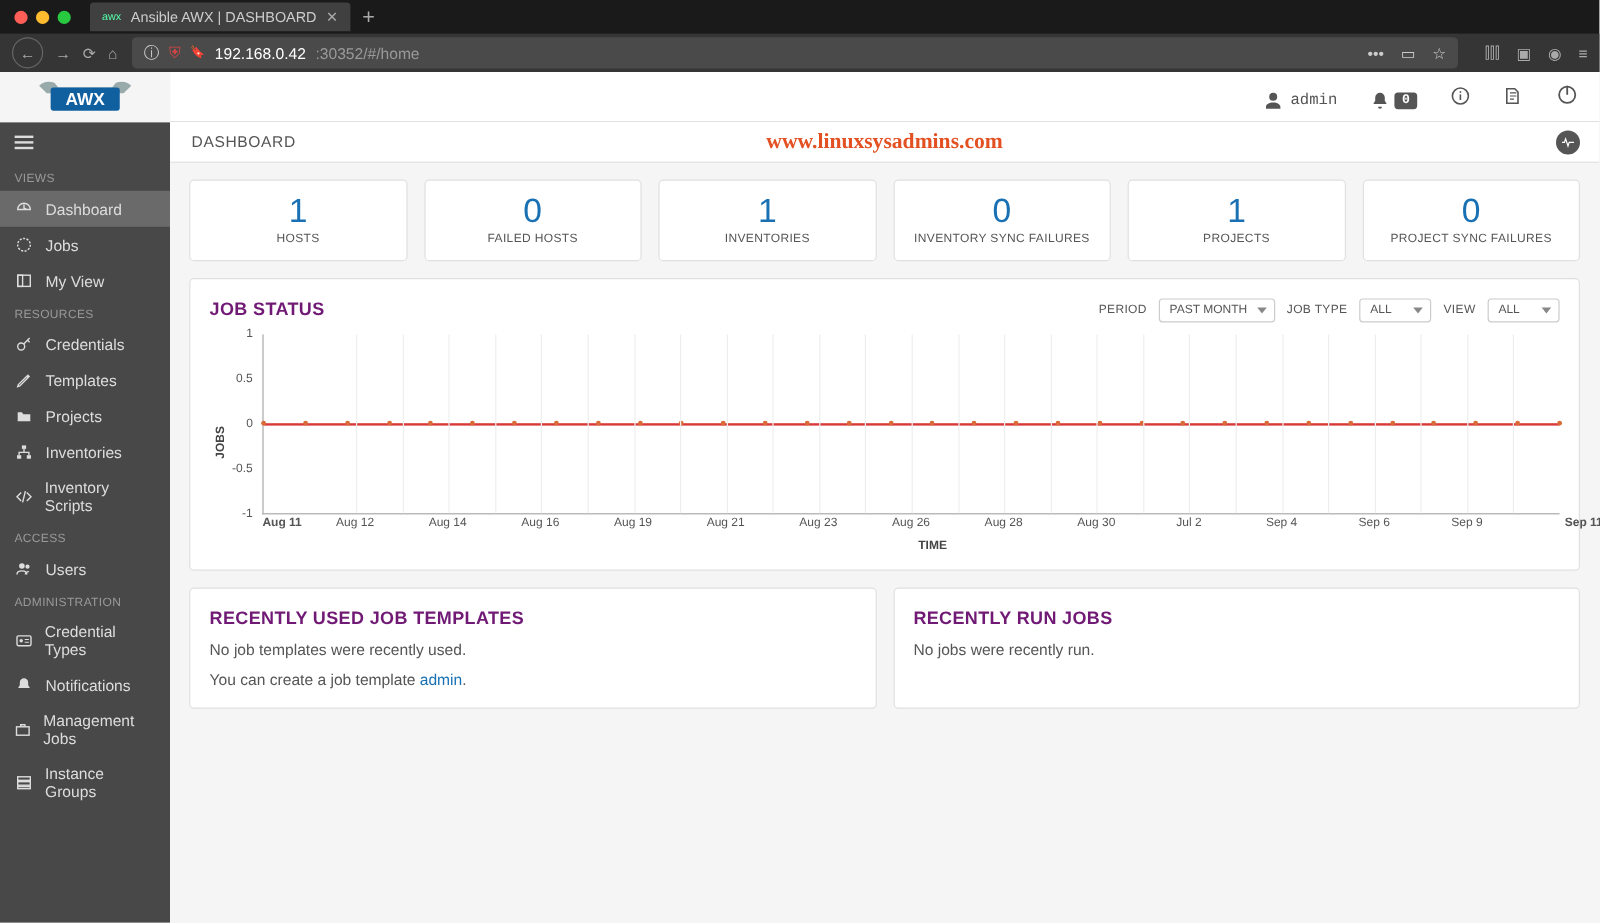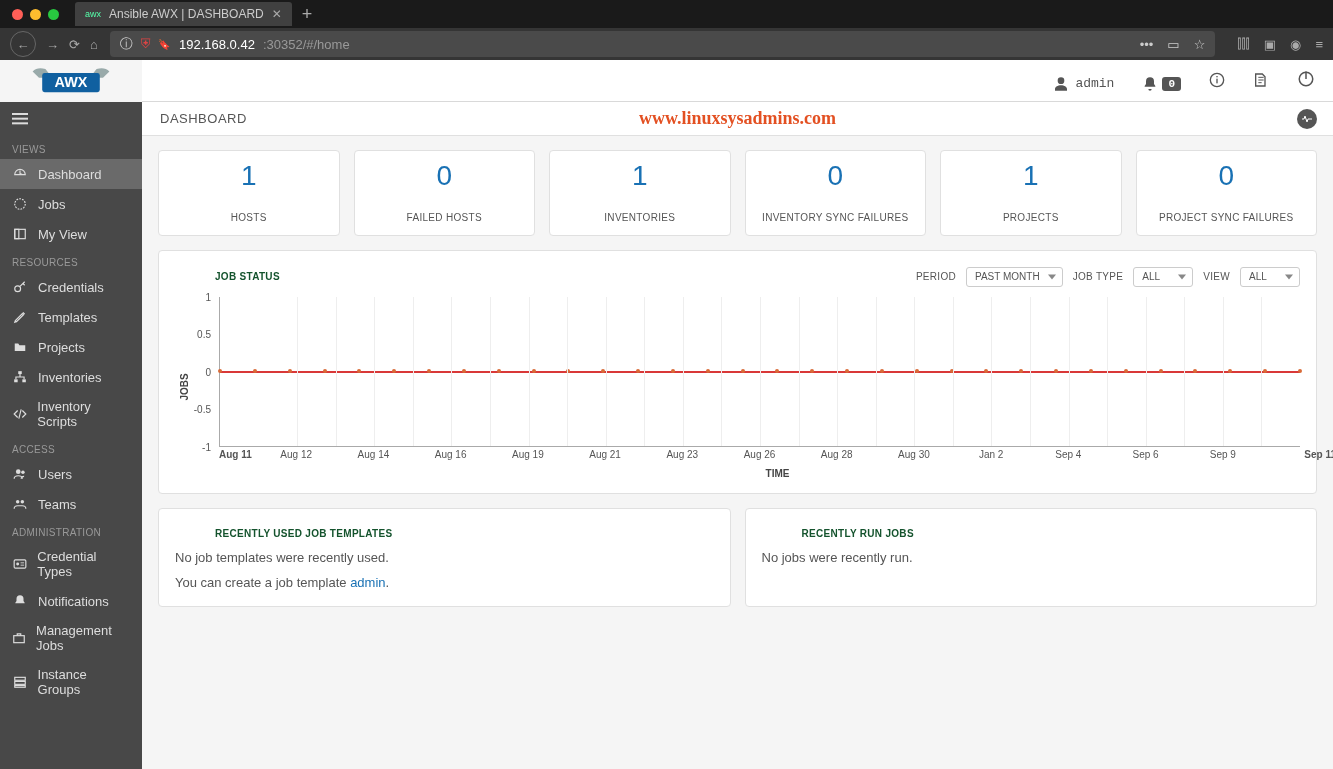--- a/index.html
+++ b/index.html
@@ -47,25 +47,25 @@
   .main { flex: 1; background: #f5f5f5; overflow-y: auto; position: relative; }
   .page-head { background: #fff; border-bottom: 1px solid #e0e0e0; height: 34px; display: flex; align-items: center; padding: 0 18px; position: relative; }
   .page-title { font-size: 13px; color: #555; letter-spacing: 0.5px; }
   .watermark { position: absolute; left: 50%; transform: translateX(-50%); font-family: "Comic Sans MS", cursive; color: #e35022; font-size: 18px; font-weight: bold; }
   .heartbeat { position: absolute; right: 16px; width: 20px; height: 20px; background: #555; color: #fff; border-radius: 50%; display: flex; align-items: center; justify-content: center; font-size: 11px; }
 
   .content { padding: 14px 16px; }
   .cards { display: flex; gap: 14px; }
   .card { flex: 1; background: #fff; border: 1px solid #e0e0e0; border-radius: 4px; padding: 10px 8px 12px; text-align: center; }
   .card-num { color: #1971b4; font-size: 28px; font-weight: 300; line-height: 1.1; }
-  .card-label { font-size: 10px; color: #555; margin-top: 20px; letter-spacing: 0.3px; }
+  .card-label { font-size: 10px; color: #555; margin-top: 2px; letter-spacing: 0.3px; }
 
   .panel { background: #fff; border: 1px solid #e0e0e0; border-radius: 4px; margin-top: 14px; padding: 16px; }
   .panel-head { display: flex; justify-content: space-between; align-items: center; margin-bottom: 10px; }
-  .panel-title { font-weight: bold; font-size: 10px; color: #14532d; letter-spacing: 0.3px; margin-left: 40px; }
+  .panel-title { font-weight: bold; font-size: 15px; color: #701a75; letter-spacing: 0.3px; }
   .filters { display: flex; align-items: center; gap: 10px; font-size: 10px; color: #555; }
   .filters label { letter-spacing: 0.3px; }
   .select { border: 1px solid #ccc; border-radius: 3px; padding: 2px 22px 2px 8px; font-size: 10px; color: #555; background: #fff; position: relative; display: inline-flex; align-items: center; height: 20px; min-width: 60px; }
   .select::after { content: ""; position: absolute; right: 6px; top: 50%; width: 0; height: 0; border-left: 4px solid transparent; border-right: 4px solid transparent; border-top: 5px solid #888; transform: translateY(-50%); }
 
   .chart { position: relative; height: 180px; margin-top: 8px; }
   .chart-ylabel { position: absolute; left: -4px; top: 50%; transform: translateY(-50%) rotate(-90deg); font-size: 10px; font-weight: bold; color: #444; transform-origin: center; }
   .chart-area { position: absolute; left: 44px; right: 0; top: 0; bottom: 30px; border-left: 1px solid #aaa; border-bottom: 1px solid #aaa; }
   .chart-grid-v { position: absolute; top: 0; bottom: 0; width: 0; border-left: 1px solid #eee; }
   .chart-midline { position: absolute; left: 0; right: 0; top: 50%; height: 2px; background: #d93838; }
@@ -255,30 +255,20 @@
     <div class="side-section">ACCESS</div>
     <div class="side-item">
         <span class="si-icon">
           <svg viewBox="0 0 24 24">
             <circle cx="9" cy="8" r="4" fill="#ddd"></circle>
             <circle cx="17" cy="9" r="3" fill="#ddd"></circle>
             <path d="M2 20c0-3 3-5 7-5s7 2 7 5M14 20c0-2 2-4 5-4" stroke="#ddd" stroke-width="2" fill="none"></path>
           </svg>
         </span>
         <span>Users</span>
-      </div>
-    <div class="side-item">
-        <span class="si-icon">
-          <svg viewBox="0 0 24 24">
-            <circle cx="8" cy="8" r="3" fill="#ddd"></circle>
-            <circle cx="16" cy="8" r="3" fill="#ddd"></circle>
-            <path d="M2 20c0-3 3-5 6-5M22 20c0-3-3-5-6-5M8 15h8" stroke="#ddd" stroke-width="2" fill="none"></path>
-          </svg>
-        </span>
-        <span>Teams</span>
       </div>
 
     <div class="side-section">ADMINISTRATION</div>
     <div class="side-item">
         <span class="si-icon">
           <svg viewBox="0 0 24 24">
             <rect x="2" y="5" width="20" height="14" rx="2" fill="none" stroke="#ddd" stroke-width="2"></rect>
             <circle cx="8" cy="12" r="2.5" fill="#ddd"></circle>
             <path d="M13 10h6M13 14h6" stroke="#ddd" stroke-width="1.5"></path>
           </svg>
@@ -448,21 +438,21 @@
               <span class="xlabel-first" style="left: 0%; transform: translateX(0px);">Aug 11</span>
               <span style="left: 7.14286%;">Aug 12</span>
               <span style="left: 14.2857%;">Aug 14</span>
               <span style="left: 21.4286%;">Aug 16</span>
               <span style="left: 28.5714%;">Aug 19</span>
               <span style="left: 35.7143%;">Aug 21</span>
               <span style="left: 42.8571%;">Aug 23</span>
               <span style="left: 50%;">Aug 26</span>
               <span style="left: 57.1429%;">Aug 28</span>
               <span style="left: 64.2857%;">Aug 30</span>
-              <span style="left: 71.4286%;">Jan 2</span>
+              <span style="left: 71.4286%;">Jul 2</span>
               <span style="left: 78.5714%;">Sep 4</span>
               <span style="left: 85.7143%;">Sep 6</span>
               <span style="left: 92.8571%;">Sep 9</span>
               <span class="xlabel-last" style="left: 100%; transform: translateX(-100%); margin-left: 36px;">Sep 11</span>
             </div>
           <span class="chart-xlabel">TIME</span>
         </div>
       </div>
 
       <div class="two-col">

